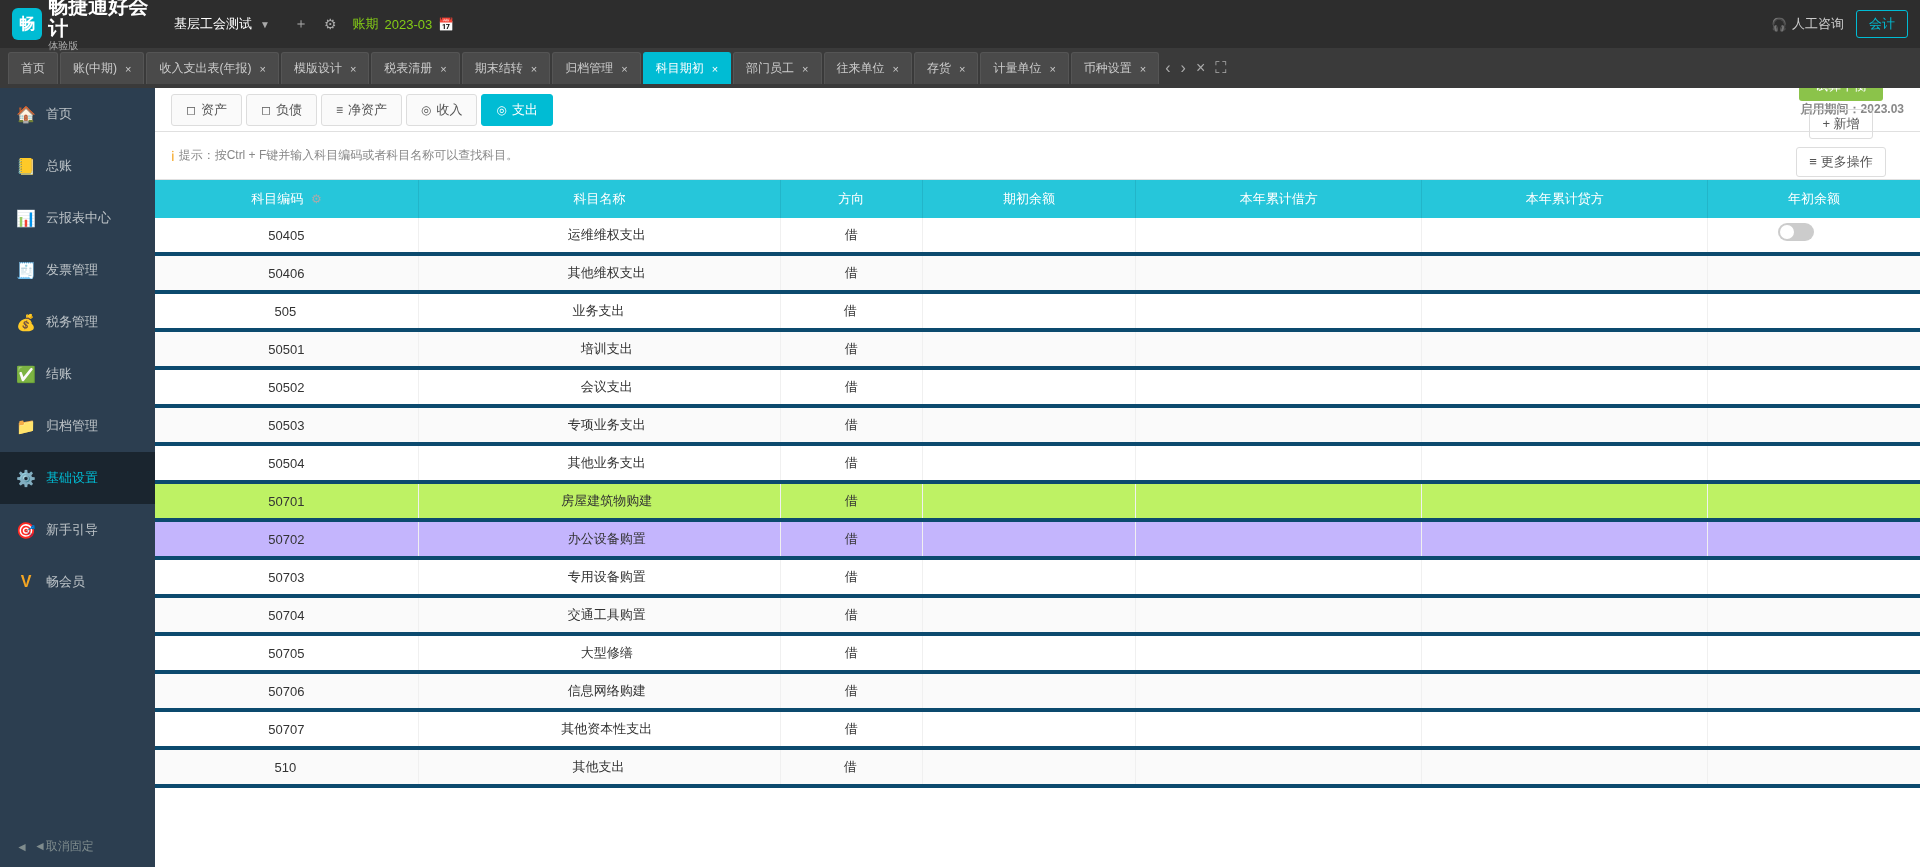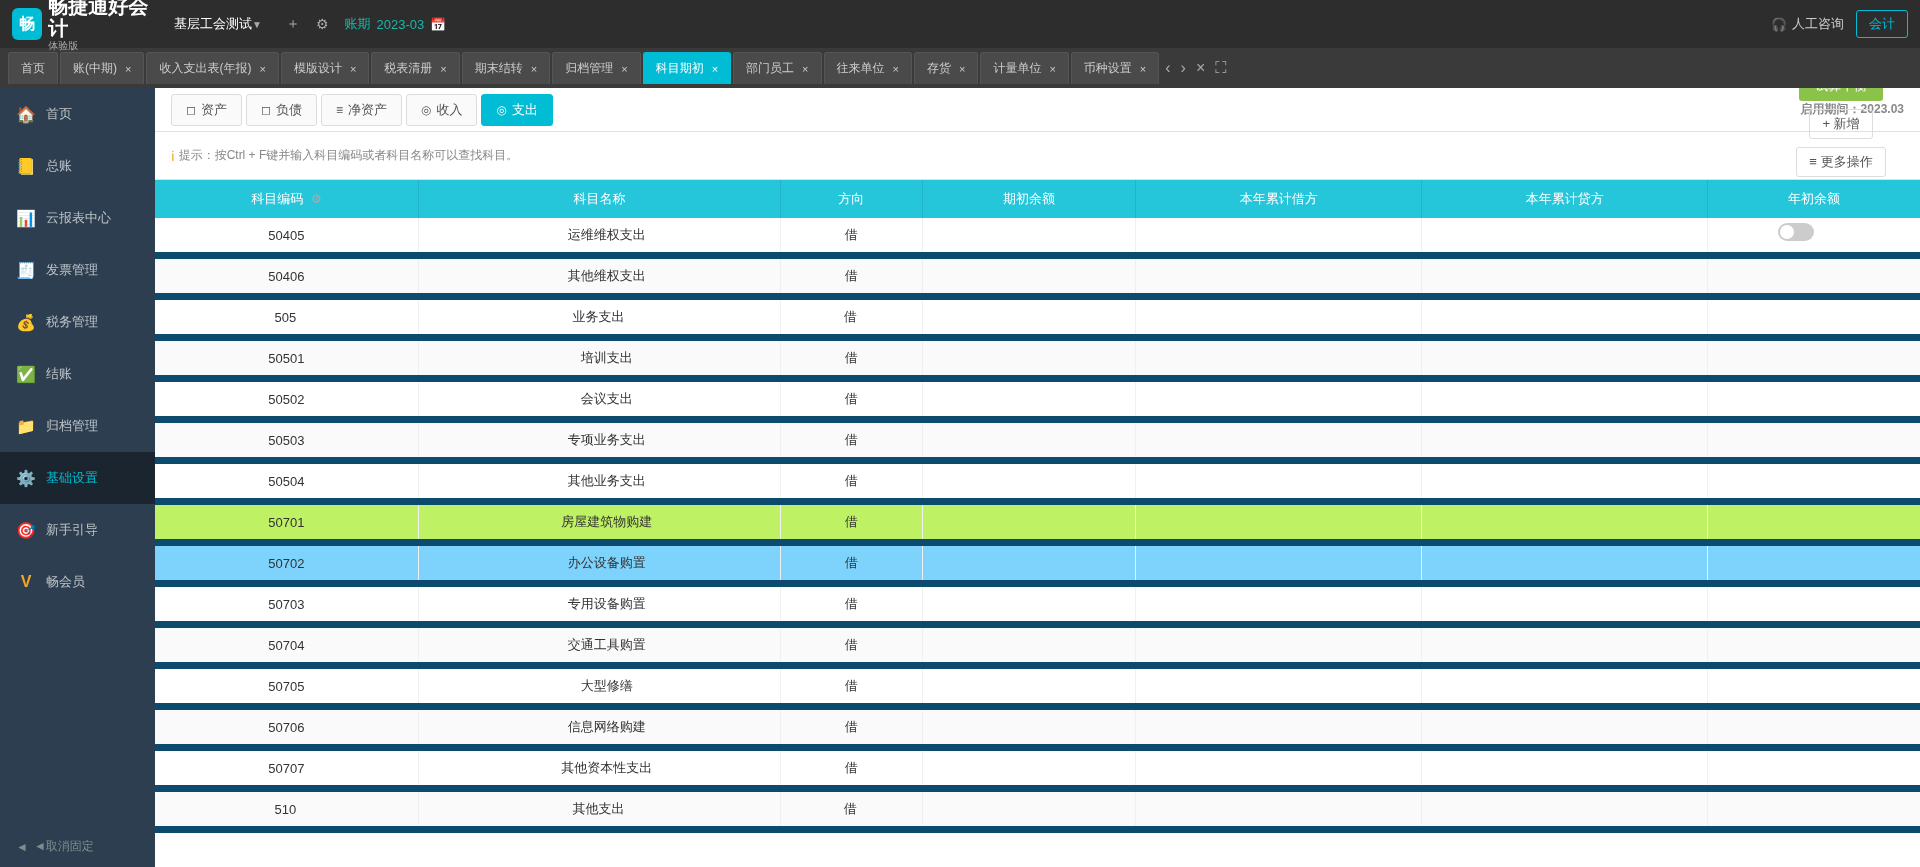--- a/index.html
+++ b/index.html
@@ -23,34 +23,34 @@
     .logo-icon {
       width: 32px; height: 32px;
       background: #00bcd4;
       border-radius: 6px;
       display: flex; align-items: center; justify-content: center;
       color: white; font-size: 16px; font-weight: bold;
     }
     .logo-text { color: white; font-size: 20px; font-weight: bold; line-height: 1.1; }
     .logo-sub { color: #aaa; font-size: 10px; }
     .company-selector {
-      display: flex; align-items: center; gap: 0;
+      display: flex; align-items: center; gap: 8px;
       color: white; font-size: 13px; cursor: pointer;
     }
     .company-selector .arrow { color: #aaa; font-size: 10px; }
     .top-bar-icons {
       display: flex; align-items: center; gap: 8px; margin-left: 8px;
     }
     .top-bar-icon {
       color: #aaa; cursor: pointer; font-size: 14px; padding: 4px;
     }
     .period-info {
       color: #ccc; font-size: 13px; display: flex; align-items: center; gap: 6px;
     }
-    .period-info span { color: #14b8a6; }
+    .period-info span { color: #84cc16; }
     .top-bar-right {
       margin-left: auto;
       display: flex; align-items: center; gap: 12px;
     }
     .consult-btn {
       color: #ccc; font-size: 13px; cursor: pointer; display: flex; align-items: center; gap: 4px;
     }
     .kuaiji-btn {
       background: transparent;
       border: 1px solid #00bcd4;
@@ -265,21 +265,21 @@
       padding: 10px 12px;
       text-align: center;
       font-size: 13px;
       font-weight: normal;
       border-right: 1px solid #22b5c9;
       white-space: nowrap;
       position: sticky; top: 0; z-index: 1;
     }
     thead th:last-child { border-right: none; text-align: center; }
     tbody tr {
-      border-bottom: 7px solid #0c4a6e;
+      border-bottom: 4px solid #0c4a6e;
     }
     tbody td {
       padding: 8px 12px;
       text-align: center;
       font-size: 13px;
       color: #333;
       border-right: 1px solid #f0f0f0;
     }
     tbody td:last-child { border-right: none; }
     tbody td.name-col { text-align: center; }
@@ -570,21 +570,21 @@
     </tr>
             <tr style="background: #bef264;">
       <td>50701</td>
       <td class="name-col">&nbsp;&nbsp;&nbsp;&nbsp;房屋建筑物购建</td>
       <td>借</td>
       <td></td>
       <td></td>
       <td></td>
       <td></td>
     </tr>
-            <tr style="background: #7dd3fc; margin-left: 16px;">
+            <tr style="background: #c4b5fd; margin-left: 16px;">
       <td>50702</td>
       <td class="name-col">&nbsp;&nbsp;&nbsp;&nbsp;办公设备购置</td>
       <td>借</td>
       <td></td>
       <td></td>
       <td></td>
       <td></td>
     </tr>
             <tr style="background: white;">
       <td>50703</td>

